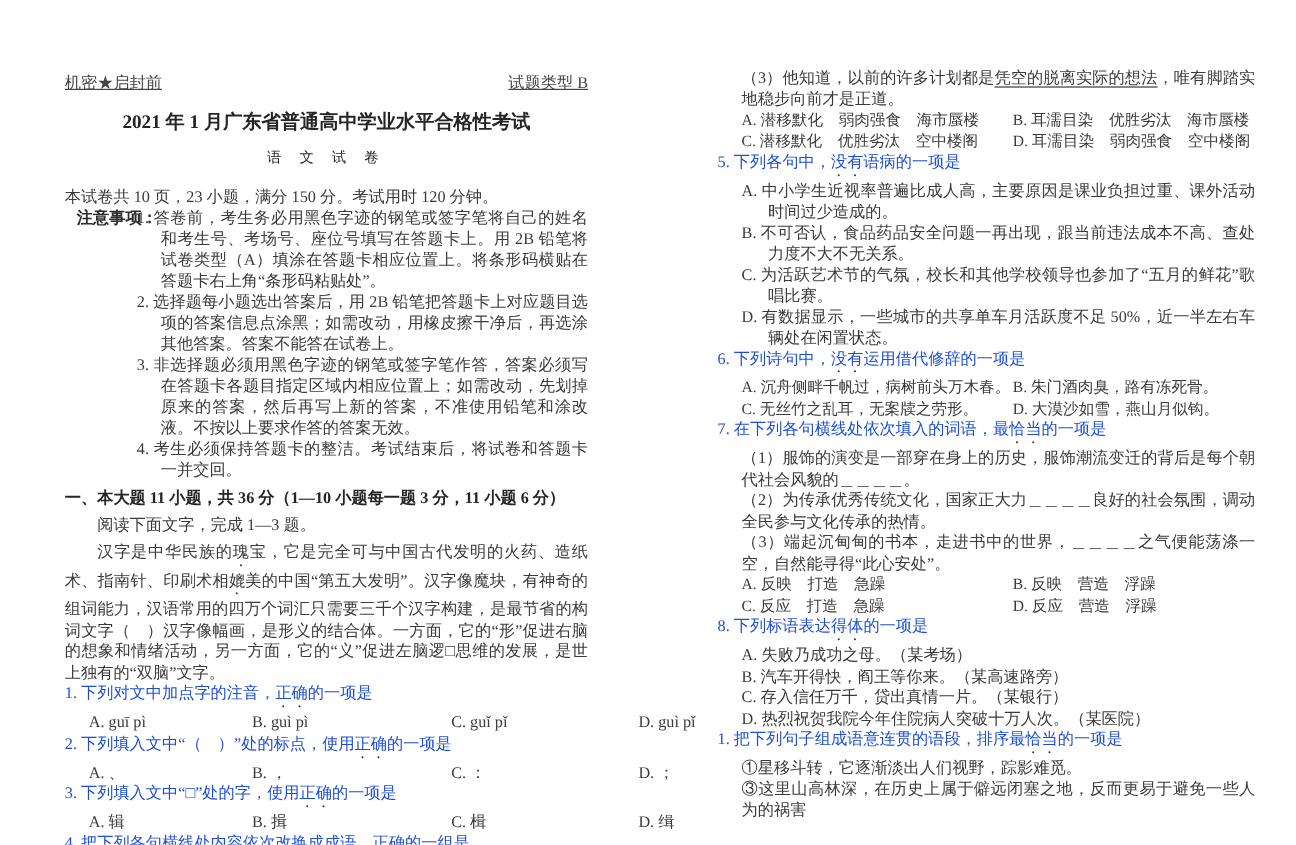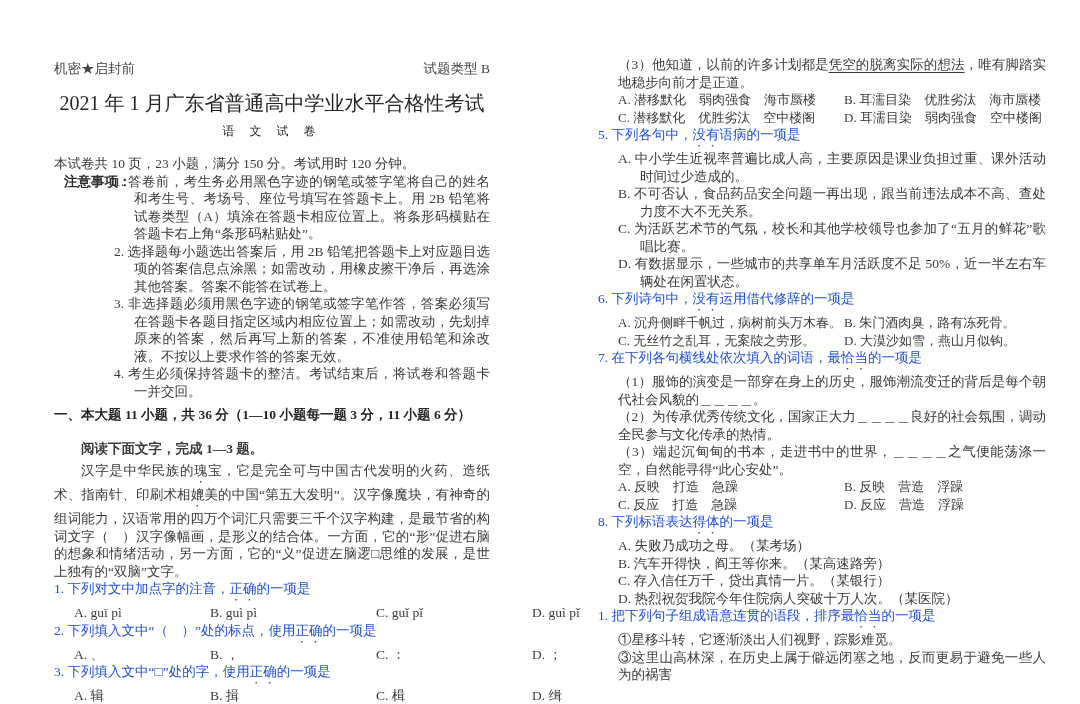--- a/index.html
+++ b/index.html
@@ -7,29 +7,29 @@
     width:1080px;height:704px;position:relative;overflow:hidden;
     background:#ffffff;
     font-family:"Liberation Serif","DejaVu Serif",serif;
     color:#3a3a3a;
   }
   .page{position:absolute;inset:0;}
   .col{position:absolute;}
   #col-left{left:54px;top:60px;width:436px;}
   #col-right{left:598px;top:56px;width:448px;}
   p{margin:0;font-size:13.5px;line-height:17.5px;text-align:justify;}
-  .hdr-row{display:flex;justify-content:space-between;font-size:13.5px;line-height:17px;color:#444;}
-  .title{text-align:center;font-size:20px;font-weight:normal;margin-top:13px;line-height:26px;color:#252525;}
+  .hdr-row{display:flex;justify-content:space-between;font-size:13.5px;line-height:17px;color:#444;text-decoration:underline;}
+  .title{text-align:center;font-size:16px;font-weight:bold;margin-top:13px;line-height:26px;color:#252525;}
   .subtitle{text-align:center;font-size:12px;font-weight:normal;letter-spacing:6px;margin-top:7px;color:#252525;}
   .intro{margin-top:15px;}
   .notice{position:relative;padding-left:60px;}
   .notice .nlabel{position:absolute;left:10px;top:0;font-weight:bold;font-size:13.5px;line-height:17.5px;color:#2c2c2c;}
   .notice p{padding-left:20px;text-indent:-20px;}
   .section-head{font-weight:bold;margin-top:6px;color:#252525;}
-  .read-note{margin-top:16px;text-indent:2em;font-weight:bold;}
+  .read-note{margin-top:5px;text-indent:2em;}
   .passage{margin-top:5px;text-indent:2em;}
   .qstem{padding-left:20px;text-indent:-20px;color:#1d4ed8;}
   .qsub{margin-left:20px;}
   .optHang{margin-left:20px;padding-left:22px;text-indent:-22px;}
   .row4{display:grid;grid-template-columns:100px 130px 120px 1fr;margin-left:20px;font-size:13.5px;line-height:17.5px;gap:36px;}
   .row2{display:grid;grid-template-columns:226px 1fr;margin-left:20px;font-size:13px;line-height:17.5px;}
   .row4 span,.row2 span{white-space:nowrap;}
   .u{text-decoration:underline;text-underline-offset:3px;text-decoration-thickness:1px;}
   .e{
     -webkit-text-emphasis:filled dot #3a3a3a;text-emphasis:filled dot #3a3a3a;

